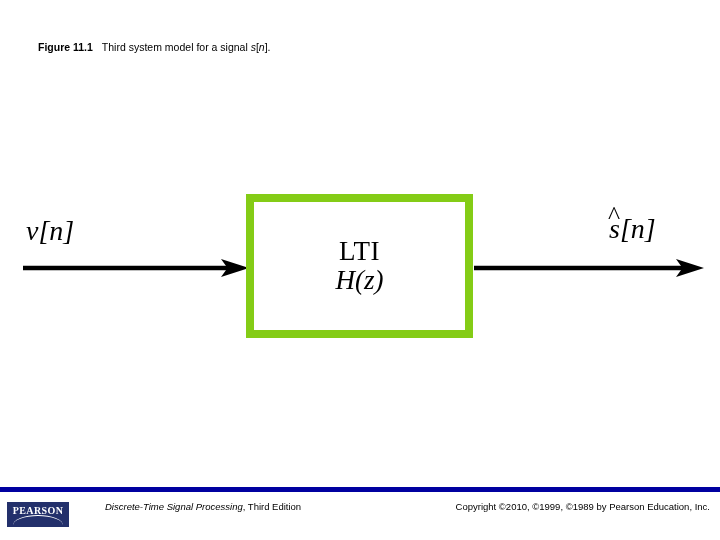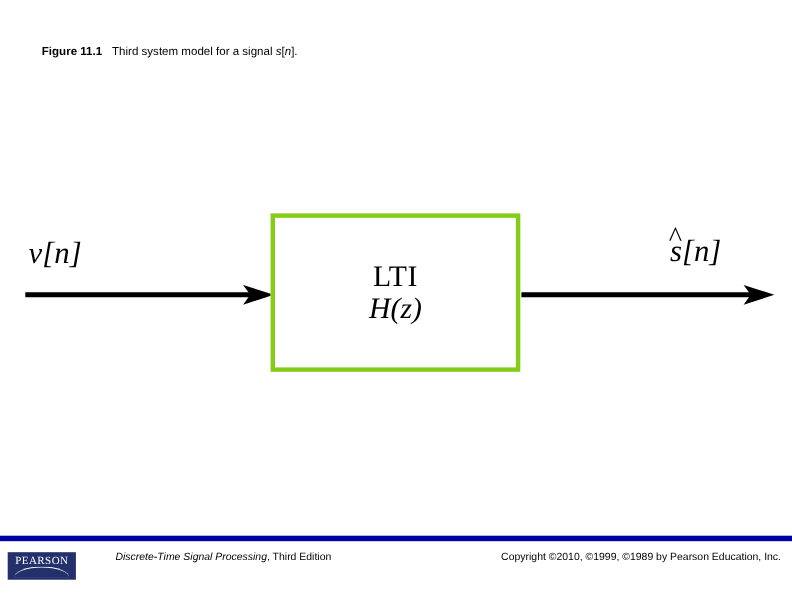--- a/index.html
+++ b/index.html
@@ -48,21 +48,21 @@
     height: 248px;
   }
 
   
   #lti-box {
     position: absolute;
     left: 224px;      
     top: 92px;        
     width: 227px;
     height: 144px;
-    border: 4px solid #84cc16;
+    border: 8px solid #84cc16;
     background: #ffffff;
     box-sizing: border-box;
   }
   #lti-box-labels {
     position: absolute;
     left: 0;
     top: 0;
     width: 100%;
     height: 100%;
     display: flex;
@@ -163,21 +163,21 @@
   }
   #pearson-logo .wordmark {
     position: absolute;
     left: 0;
     top: 3px;
     width: 100%;
     text-align: center;
     color: #ffffff;
     font-family: "Liberation Serif", "DejaVu Serif", serif;
     font-size: 10px;
-    font-weight: normal;
+    font-weight: bold;
     letter-spacing: 0.4px;
     line-height: 11px;
   }
   #pearson-logo .swoosh {
     position: absolute;
     left: 6px;
     bottom: 2px;
     width: 50px;
     height: 9px;
     border-top: 1.4px solid #ffffff;

